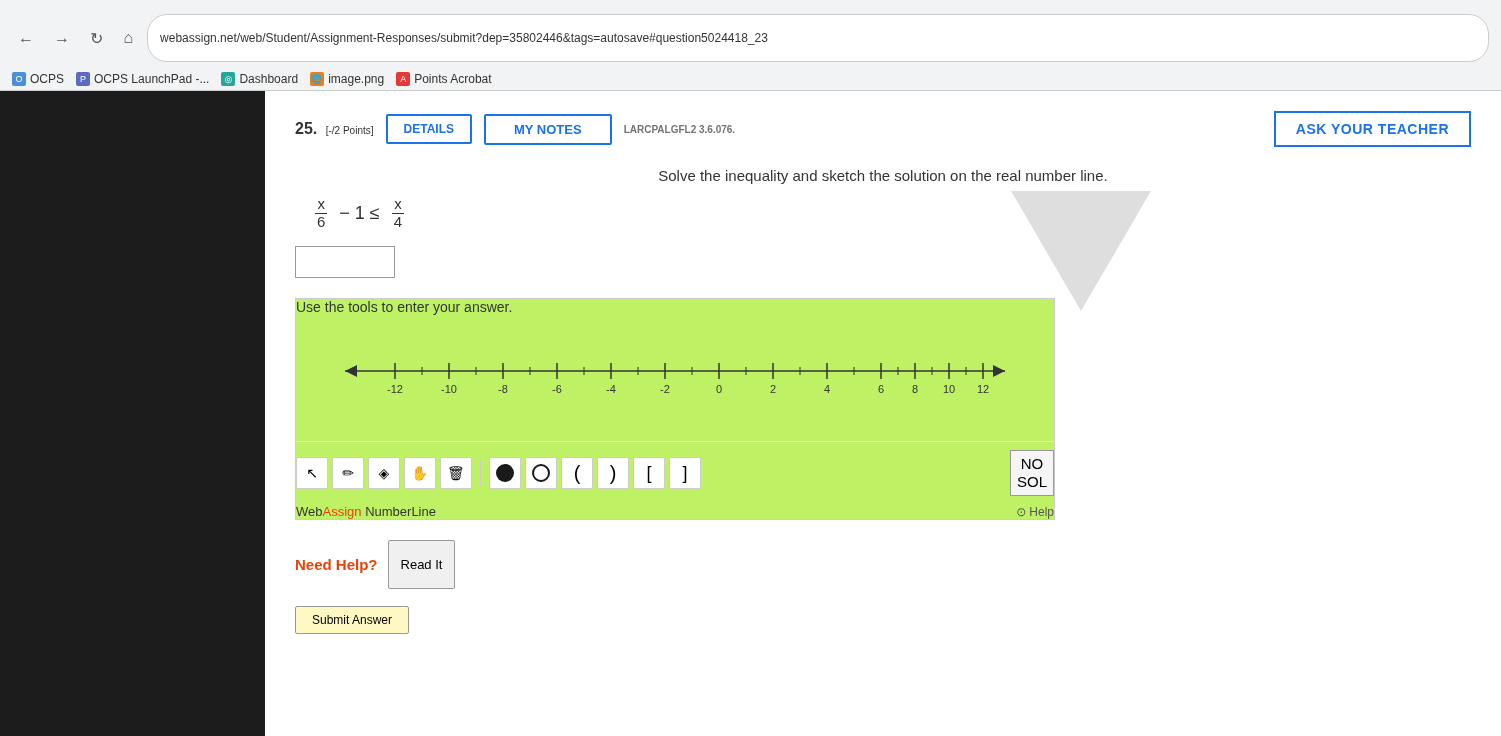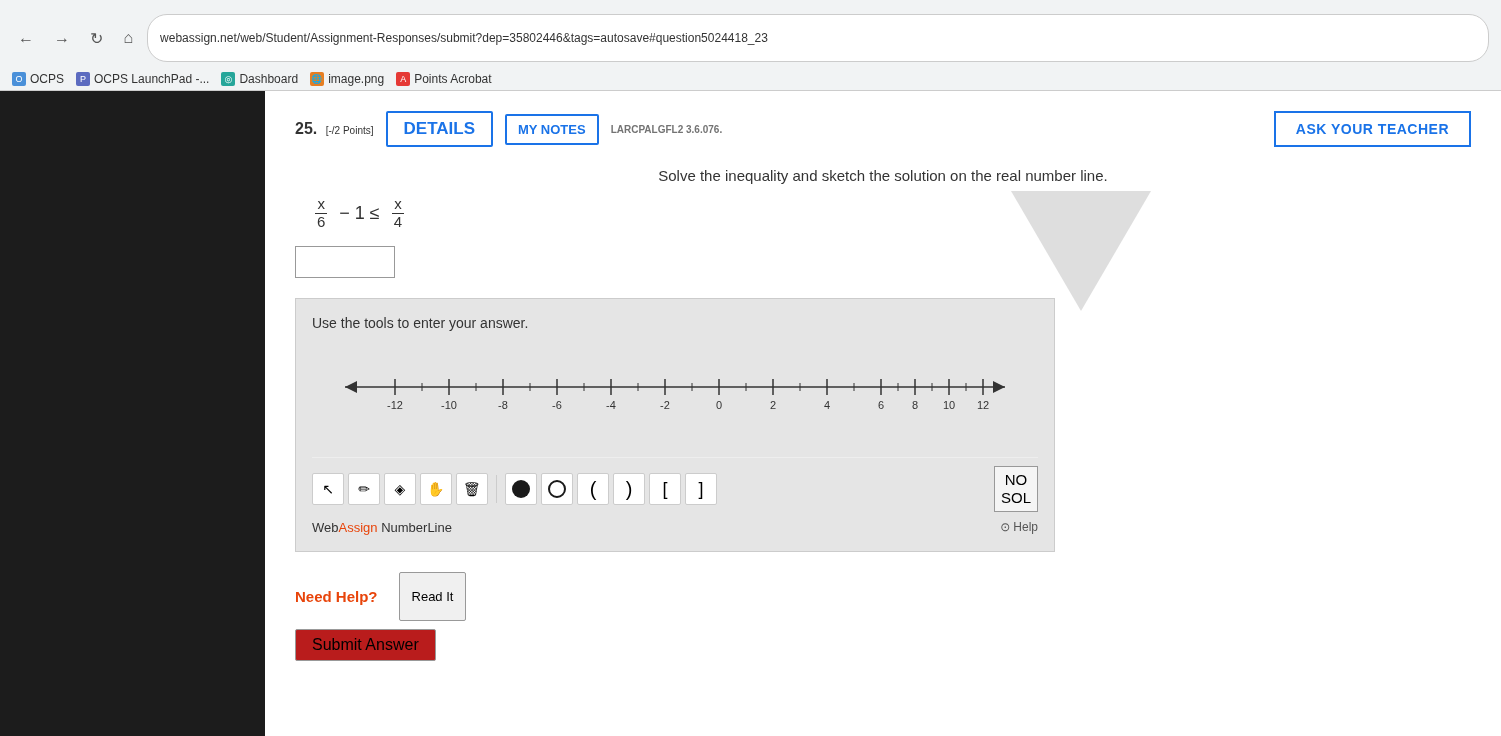--- a/index.html
+++ b/index.html
@@ -116,31 +116,31 @@
       font-weight: bold;
       color: #333;
       white-space: nowrap;
     }
 
     .btn-details {
       border: 2px solid #1a73e8;
       background: white;
       color: #1a73e8;
       padding: 6px 16px;
-      font-size: 17px;
+      font-size: 12px;
       font-weight: bold;
       cursor: pointer;
       border-radius: 2px;
     }
 
     .btn-my-notes {
       border: 2px solid #1a73e8;
       background: white;
       color: #1a73e8;
-      padding: 6px 11px;
+      padding: 6px 28px;
       font-size: 13px;
       font-weight: bold;
       cursor: pointer;
       border-radius: 2px;
     }
 
     .problem-code {
       font-size: 10px;
       font-weight: bold;
       color: #737373;
@@ -196,23 +196,23 @@
       border: 1px solid #999;
       width: 100px;
       height: 32px;
       margin-bottom: 20px;
       display: block;
     }
 
     
     .numberline-container {
       border: 1px solid #ccc;
-      padding: 16px;
+      padding: 0;
       margin-bottom: 20px;
-      background: #e5e5e5;
+      background: #bef264;
       max-width: 760px;
     }
 
     .use-tools-text {
       font-size: 14px;
       color: #333;
       margin-bottom: 16px;
     }
 
     
@@ -272,21 +272,21 @@
       background: #f5f5f5;
       font-size: 15px;
       padding: 4px 6px;
       cursor: pointer;
       line-height: 1.2;
       text-align: center;
     }
 
     .webassign-footer {
       display: flex;
-      align-items: flex-start;
+      align-items: flex-end;
       justify-content: space-between;
       font-size: 13px;
     }
 
     .webassign-brand {
       color: #333;
     }
 
     .webassign-brand .web-part {
       color: #333;
@@ -302,45 +302,45 @@
       cursor: pointer;
       display: flex;
       align-items: center;
       gap: 3px;
     }
 
     
     .need-help-section {
       display: flex;
       align-items: center;
-      gap: 21px;
-      margin-bottom: 8px;
+      gap: 10px;
+      margin-bottom: 17px;
       font-size: 15px;
     }
 
     .need-help-label {
       color: #e8440a;
       font-weight: bold;
     }
 
     .read-it-btn {
       border: 1px solid #999;
       background: #f0f0f0;
       padding: 16px 12px;
       font-size: 13px;
       cursor: pointer;
       border-radius: 2px;
     }
 
     
     .submit-btn {
       border: 1px solid #999;
-      background: #b91c1c;
+      background: #fef9c3;
       padding: 6px 16px;
-      font-size: 16px;
+      font-size: 12px;
       cursor: pointer;
       border-radius: 2px;
     }
 
     
     .nl-svg {
       width: 100%;
       height: 70px;
     }
 

